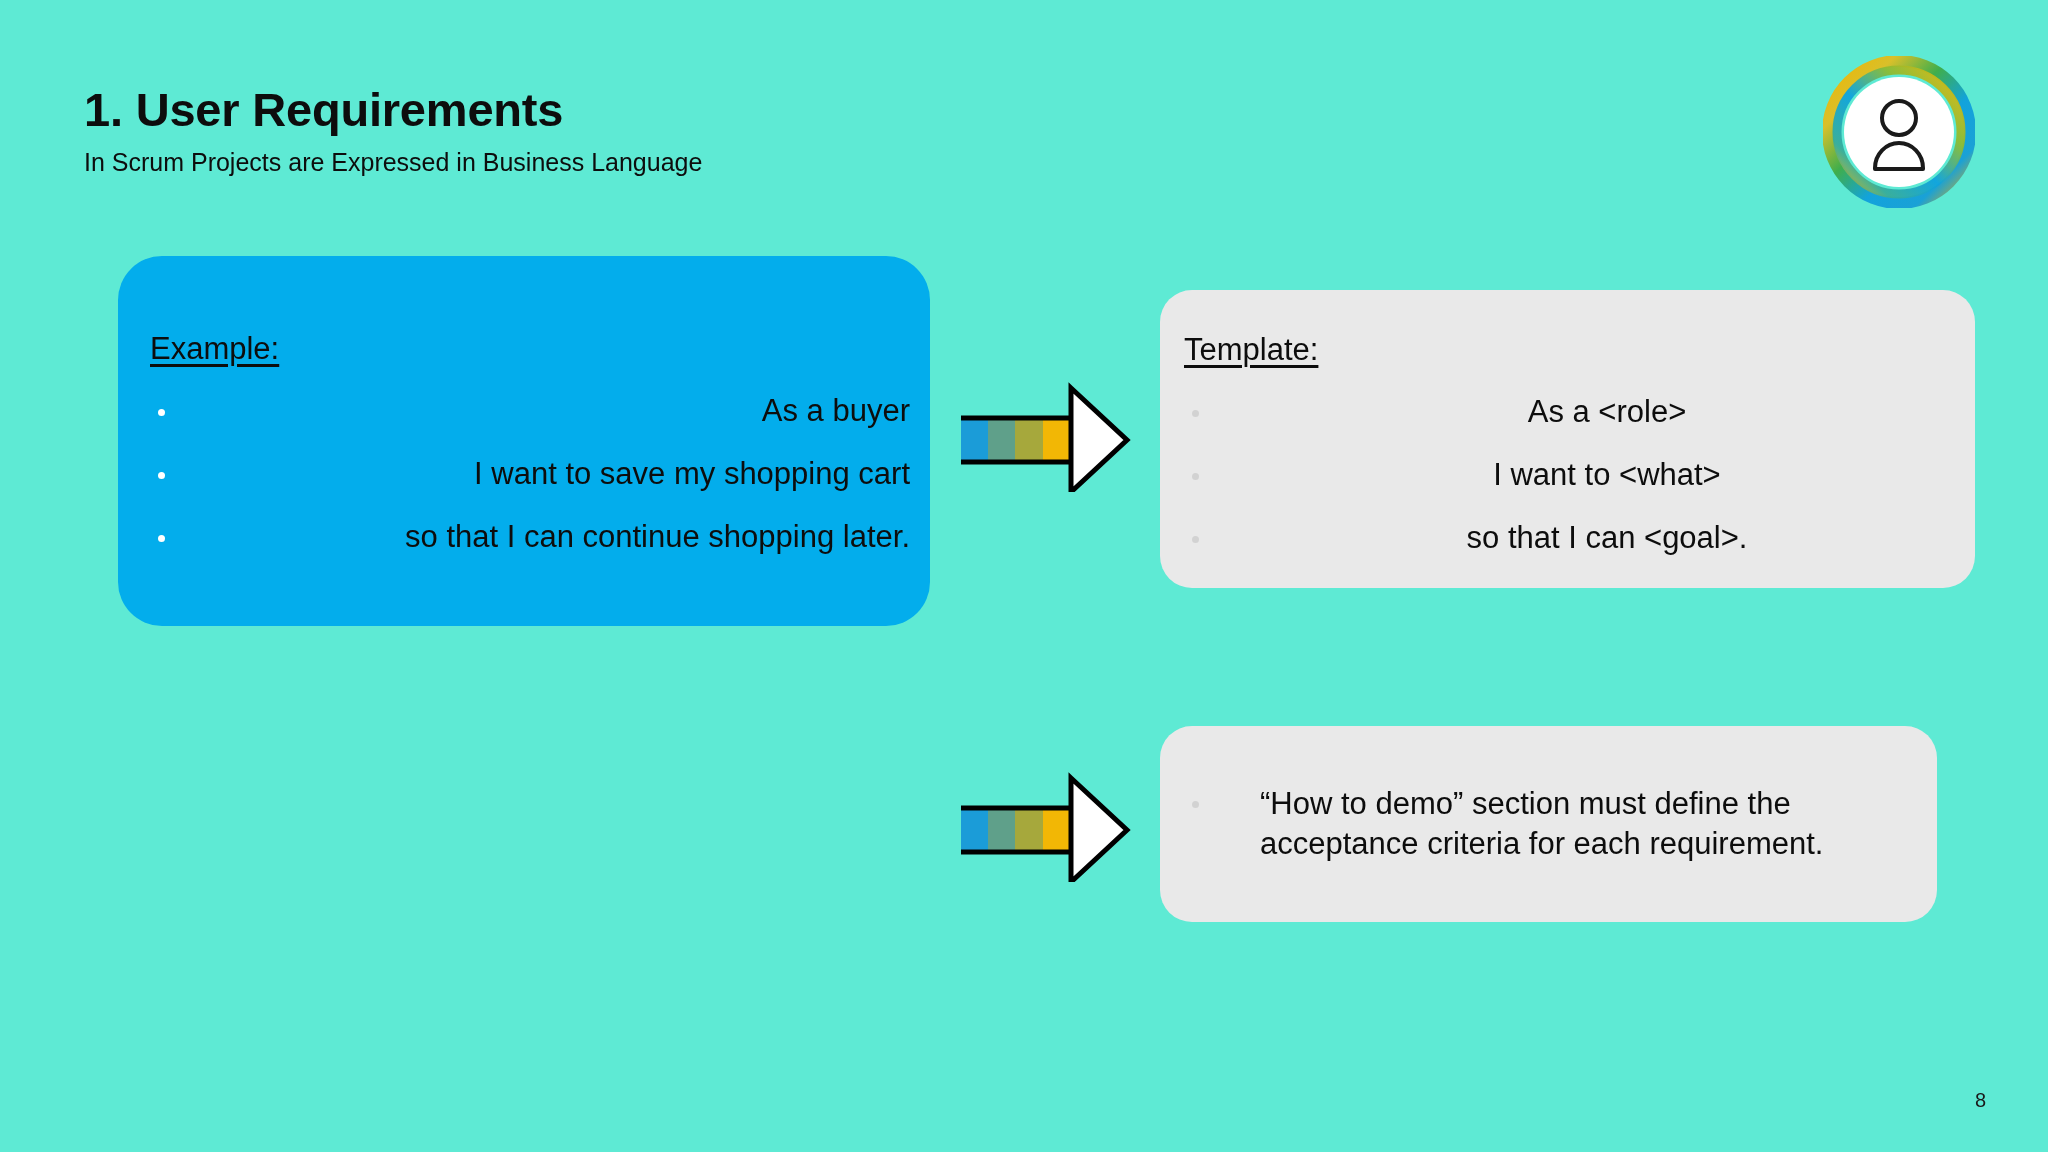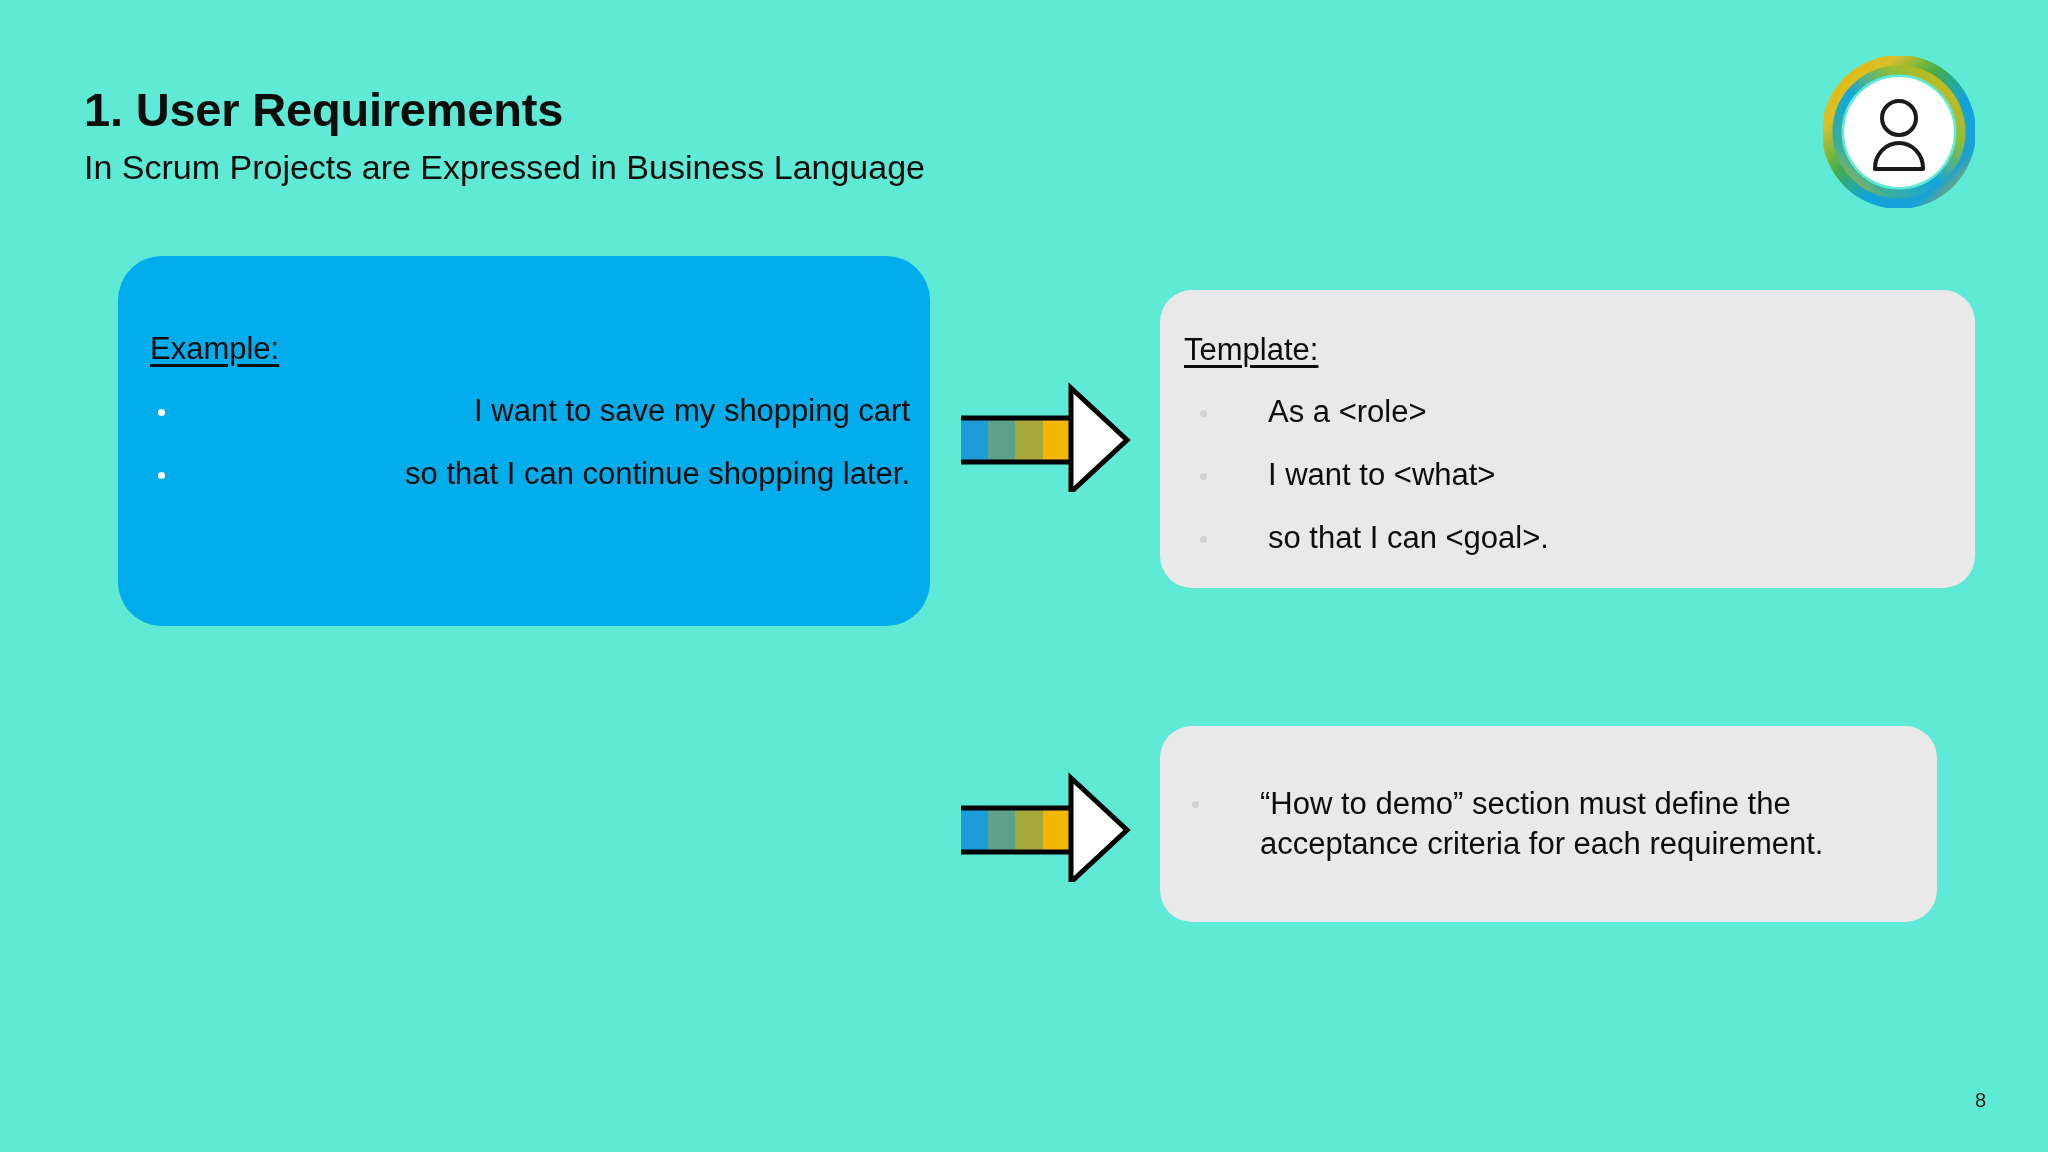--- a/index.html
+++ b/index.html
@@ -27,21 +27,21 @@
     font-size: 47px;
     font-weight: bold;
     color: #0d0d0d;
     letter-spacing: -0.2px;
     white-space: nowrap;
   }
   #slide-subtitle {
     position: absolute;
     left: 84px;
     top: 148px;
-    font-size: 34px;
+    font-size: 25px;
     font-weight: normal;
     color: #0d0d0d;
     white-space: nowrap;
   }
 
   
   #avatar-logo {
     position: absolute;
     left: 1823px;
     top: 56px;
@@ -144,28 +144,29 @@
       <circle cx="76" cy="76" r="62" fill="none" stroke="url(#ringGrad2)" stroke-width="9" opacity="0.95"></circle>
       <circle cx="76" cy="76" r="55" fill="#ffffff"></circle>
       <circle cx="76" cy="62" r="17" fill="none" stroke="#1a1a1a" stroke-width="4"></circle>
       <path d="M 52 112 A 24 25 0 0 1 100 112 L 100 113 L 52 113 Z" fill="none" stroke="#1a1a1a" stroke-width="4" stroke-linejoin="round"></path>
     </svg>
   </div>
 
   <div class="card card-blue" style="left:118px; top:256px; width:812px; height:370px;">
     <div class="card-heading" style="left:32px; top:75px;">Example:</div>
     <ul class="bullet-list bullets-white" style="left:32px; top:136px; width:760px;">
+      <li class="bullet-item" style="margin-bottom:25px;">As a buyer</li>
       <li class="bullet-item" style="margin-bottom:25px;">I want to save my shopping cart</li>
       <li class="bullet-item">so that I can continue shopping later.</li>
     </ul>
   </div>
 
   <div class="card card-gray" style="left:1160px; top:290px; width:815px; height:298px;">
     <div class="card-heading" style="left:24px; top:42px;">Template:</div>
-    <ul class="bullet-list bullets-gray" style="left:32px; top:103px; width:770px;">
+    <ul class="bullet-list bullets-gray" style="left:24px; top:103px; width:770px;text-align:center;">
       <li class="bullet-item" style="margin-bottom:25px;">As a &lt;role&gt;</li>
       <li class="bullet-item" style="margin-bottom:25px;">I want to &lt;what&gt;</li>
       <li class="bullet-item">so that I can &lt;goal&gt;.</li>
     </ul>
   </div>
 
 
   <div class="card card-gray" style="left:1160px; top:726px; width:777px; height:196px;">
     <ul class="bullet-list bullets-gray" style="left:24px; top:58px; width:680px;">
       <li class="bullet-item" style="line-height:1.3;">“How to demo” section must define the acceptance criteria for each requirement.</li>

